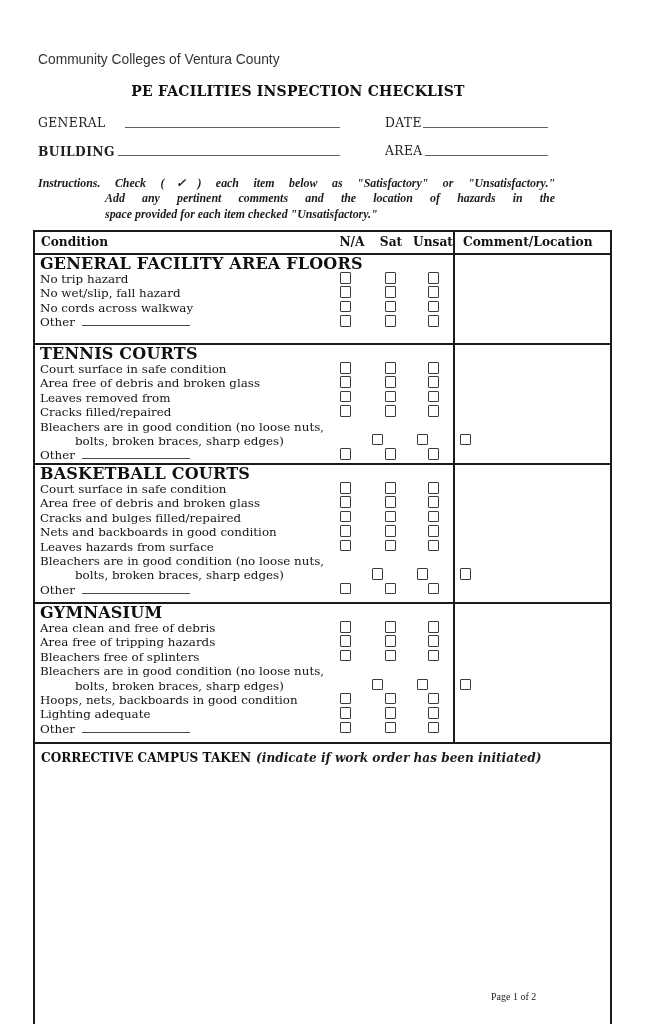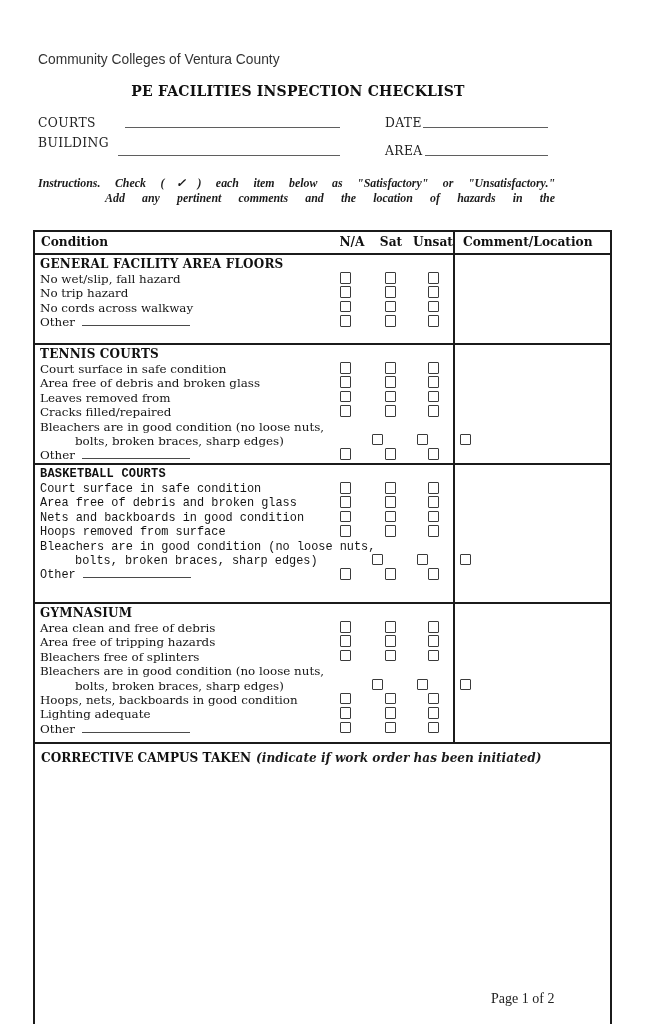--- a/index.html
+++ b/index.html
@@ -48,21 +48,21 @@
   }
   .thead {
     position: relative; height: 23px; border-bottom: 2px solid #1b1b1b;
     padding: 3px 0 0 6px; font-weight: 700; font-size: 12.2px; color: #111;
   }
   .col-head { position: absolute; top: 3px; transform: translateX(-50%); font-weight: 700; }
   .col-head.comment { left: 428px; transform: none; }
   .section { position: relative; padding: 2px 0 0 5px; }
   .section + .section { border-top: 2px solid #1b1b1b; }
   .sec-title {
-    font-weight: 700; font-size: 12px; height: 14px; line-height: 14px;
+    font-weight: 700; font-size: 16px; height: 14px; line-height: 14px;
     letter-spacing: 0.2px; color: #101010;
   }
   .row { position: relative; height: 14.4px; line-height: 14.5px; }
   .row.indent { padding-left: 3px; margin-left: 32px; }
   .ilabel { font-size: 11.9px; color: #141414; }
   .blank {
     display: inline-block; width: 108px; height: 10px; margin-left: 7px;
     border-bottom: 1.2px solid #4a4a4a; vertical-align: baseline;
   }
   .cb {
@@ -70,82 +70,84 @@
     border: 1.6px solid #3b3b3b; border-radius: 1px; background: #fff;
   }
   .cb-na { left: 300px; } .cb-sat { left: 345px; } .cb-unsat { left: 388px; }
   .comment-cell { position: absolute; left: 420px; right: 0; top: 0; bottom: 0; }
   .corrective { position: relative; border-top: 2px solid #1b1b1b; height: 186px; padding: 3px 6px; }
   .corr-title { font-weight: 700; font-size: 12.1px; color: #101010; display: inline; }
   .corr-note { font-weight: 700; font-style: italic; font-size: 12.1px; margin-left: 5px; display: inline; }
   .corr-area { position: absolute; left: 0; right: 0; top: 22px; bottom: 0; }
   .pagenum {
     position: absolute; left: 491px; top: 991px;
-    font-family: "Liberation Serif", serif; font-size: 14px; color: #222;
+    font-family: "Liberation Serif", serif; font-size: 10px; color: #222;
   }
 </style>
 </head>
 <body>
 
 <div class="page">
 
   <div class="org">Community Colleges of Ventura County</div>
   <div class="title">PE FACILITIES INSPECTION CHECKLIST</div>
 
-  <span class="flabel" style="left:38px; top:116px;">COURTS</span>
+  <span class="flabel" style="left:38px; top:116px;">GENERAL</span>
   <div class="fline" style="left:125px; top:127px; width:215px;"></div>
   <span class="flabel" style="left:385px; top:116px;">DATE</span>
   <div class="fline" style="left:423px; top:127px; width:125px;"></div>
 
-  <span class="flabel" style="left:38px; top:136px;">BUILDING</span>
+  <span class="flabel" style="left:38px; top:144px;font-weight:bold;">BUILDING</span>
   <div class="fline" style="left:118px; top:155px; width:222px;"></div>
   <span class="flabel" style="left:385px; top:144px;">AREA</span>
   <div class="fline" style="left:425px; top:155px; width:123px;"></div>
 
   <div class="ins">
       <div class="ins-line just">Instructions. Check (✓) each item below as "Satisfactory" or "Unsatisfactory."</div>
       <div class="ins-line cont just">Add any pertinent comments and the location of hazards in the</div>
+      <div class="ins-line cont">space provided for each item checked "Unsatisfactory."</div>
     </div>
 
   <div class="table">
     <div class="vline"></div>
     <div class="thead">
       <span>Condition</span>
       <span class="col-head" style="left:317px;text-align:right;">N/A</span>
       <span class="col-head" style="left:356px;">Sat</span>
       <span class="col-head" style="left:398px;">Unsat</span>
       <span class="col-head comment">Comment/Location</span>
     </div>
 
     <div>
         <div class="section" style="height: 88px;">
           <div class="sec-title">GENERAL FACILITY AREA FLOORS</div>
+          <div class="row"><span class="ilabel">No trip hazard</span><span class="cb cb-na"></span><span class="cb cb-sat"></span><span class="cb cb-unsat"></span></div>
           <div class="row"><span class="ilabel">No wet/slip, fall hazard</span><span class="cb cb-na"></span><span class="cb cb-sat"></span><span class="cb cb-unsat"></span></div>
-          <div class="row"><span class="ilabel">No trip hazard</span><span class="cb cb-na"></span><span class="cb cb-sat"></span><span class="cb cb-unsat"></span></div>
           <div class="row"><span class="ilabel">No cords across walkway</span><span class="cb cb-na"></span><span class="cb cb-sat"></span><span class="cb cb-unsat"></span></div>
           <div class="row"><span class="ilabel">Other</span><span class="blank"></span><span class="cb cb-na"></span><span class="cb cb-sat"></span><span class="cb cb-unsat"></span></div>
           <div class="comment-cell"></div>
         </div>
         <div class="section" style="height: 120px;">
           <div class="sec-title">TENNIS COURTS</div>
           <div class="row"><span class="ilabel">Court surface in safe condition</span><span class="cb cb-na"></span><span class="cb cb-sat"></span><span class="cb cb-unsat"></span></div>
           <div class="row"><span class="ilabel">Area free of debris and broken glass</span><span class="cb cb-na"></span><span class="cb cb-sat"></span><span class="cb cb-unsat"></span></div>
           <div class="row"><span class="ilabel">Leaves removed from</span><span class="cb cb-na"></span><span class="cb cb-sat"></span><span class="cb cb-unsat"></span></div>
           <div class="row"><span class="ilabel">Cracks filled/repaired</span><span class="cb cb-na"></span><span class="cb cb-sat"></span><span class="cb cb-unsat"></span></div>
           <div class="row"><span class="ilabel">Bleachers are in good condition (no loose nuts,</span></div>
           <div class="row indent"><span class="ilabel">bolts, broken braces, sharp edges)</span><span class="cb cb-na"></span><span class="cb cb-sat"></span><span class="cb cb-unsat"></span></div>
           <div class="row"><span class="ilabel">Other</span><span class="blank"></span><span class="cb cb-na"></span><span class="cb cb-sat"></span><span class="cb cb-unsat"></span></div>
           <div class="comment-cell"></div>
         </div>
-        <div class="section" style="height: 139px; font-family: Liberation Mono, monospace;">
+        <div class="section" style="height: 139px;">
           <div class="sec-title">BASKETBALL COURTS</div>
           <div class="row"><span class="ilabel">Court surface in safe condition</span><span class="cb cb-na"></span><span class="cb cb-sat"></span><span class="cb cb-unsat"></span></div>
           <div class="row"><span class="ilabel">Area free of debris and broken glass</span><span class="cb cb-na"></span><span class="cb cb-sat"></span><span class="cb cb-unsat"></span></div>
+          <div class="row"><span class="ilabel">Cracks and bulges filled/repaired</span><span class="cb cb-na"></span><span class="cb cb-sat"></span><span class="cb cb-unsat"></span></div>
           <div class="row"><span class="ilabel">Nets and backboards in good condition</span><span class="cb cb-na"></span><span class="cb cb-sat"></span><span class="cb cb-unsat"></span></div>
-          <div class="row"><span class="ilabel">Hoops removed from surface</span><span class="cb cb-na"></span><span class="cb cb-sat"></span><span class="cb cb-unsat"></span></div>
+          <div class="row"><span class="ilabel">Leaves hazards from surface</span><span class="cb cb-na"></span><span class="cb cb-sat"></span><span class="cb cb-unsat"></span></div>
           <div class="row"><span class="ilabel">Bleachers are in good condition (no loose nuts,</span></div>
           <div class="row indent"><span class="ilabel">bolts, broken braces, sharp edges)</span><span class="cb cb-na"></span><span class="cb cb-sat"></span><span class="cb cb-unsat"></span></div>
           <div class="row"><span class="ilabel">Other</span><span class="blank"></span><span class="cb cb-na"></span><span class="cb cb-sat"></span><span class="cb cb-unsat"></span></div>
           <div class="comment-cell"></div>
         </div>
         <div class="section" style="height: 140px;">
           <div class="sec-title">GYMNASIUM</div>
           <div class="row"><span class="ilabel">Area clean and free of debris</span><span class="cb cb-na"></span><span class="cb cb-sat"></span><span class="cb cb-unsat"></span></div>
           <div class="row"><span class="ilabel">Area free of tripping hazards</span><span class="cb cb-na"></span><span class="cb cb-sat"></span><span class="cb cb-unsat"></span></div>
           <div class="row"><span class="ilabel">Bleachers free of splinters</span><span class="cb cb-na"></span><span class="cb cb-sat"></span><span class="cb cb-unsat"></span></div>

